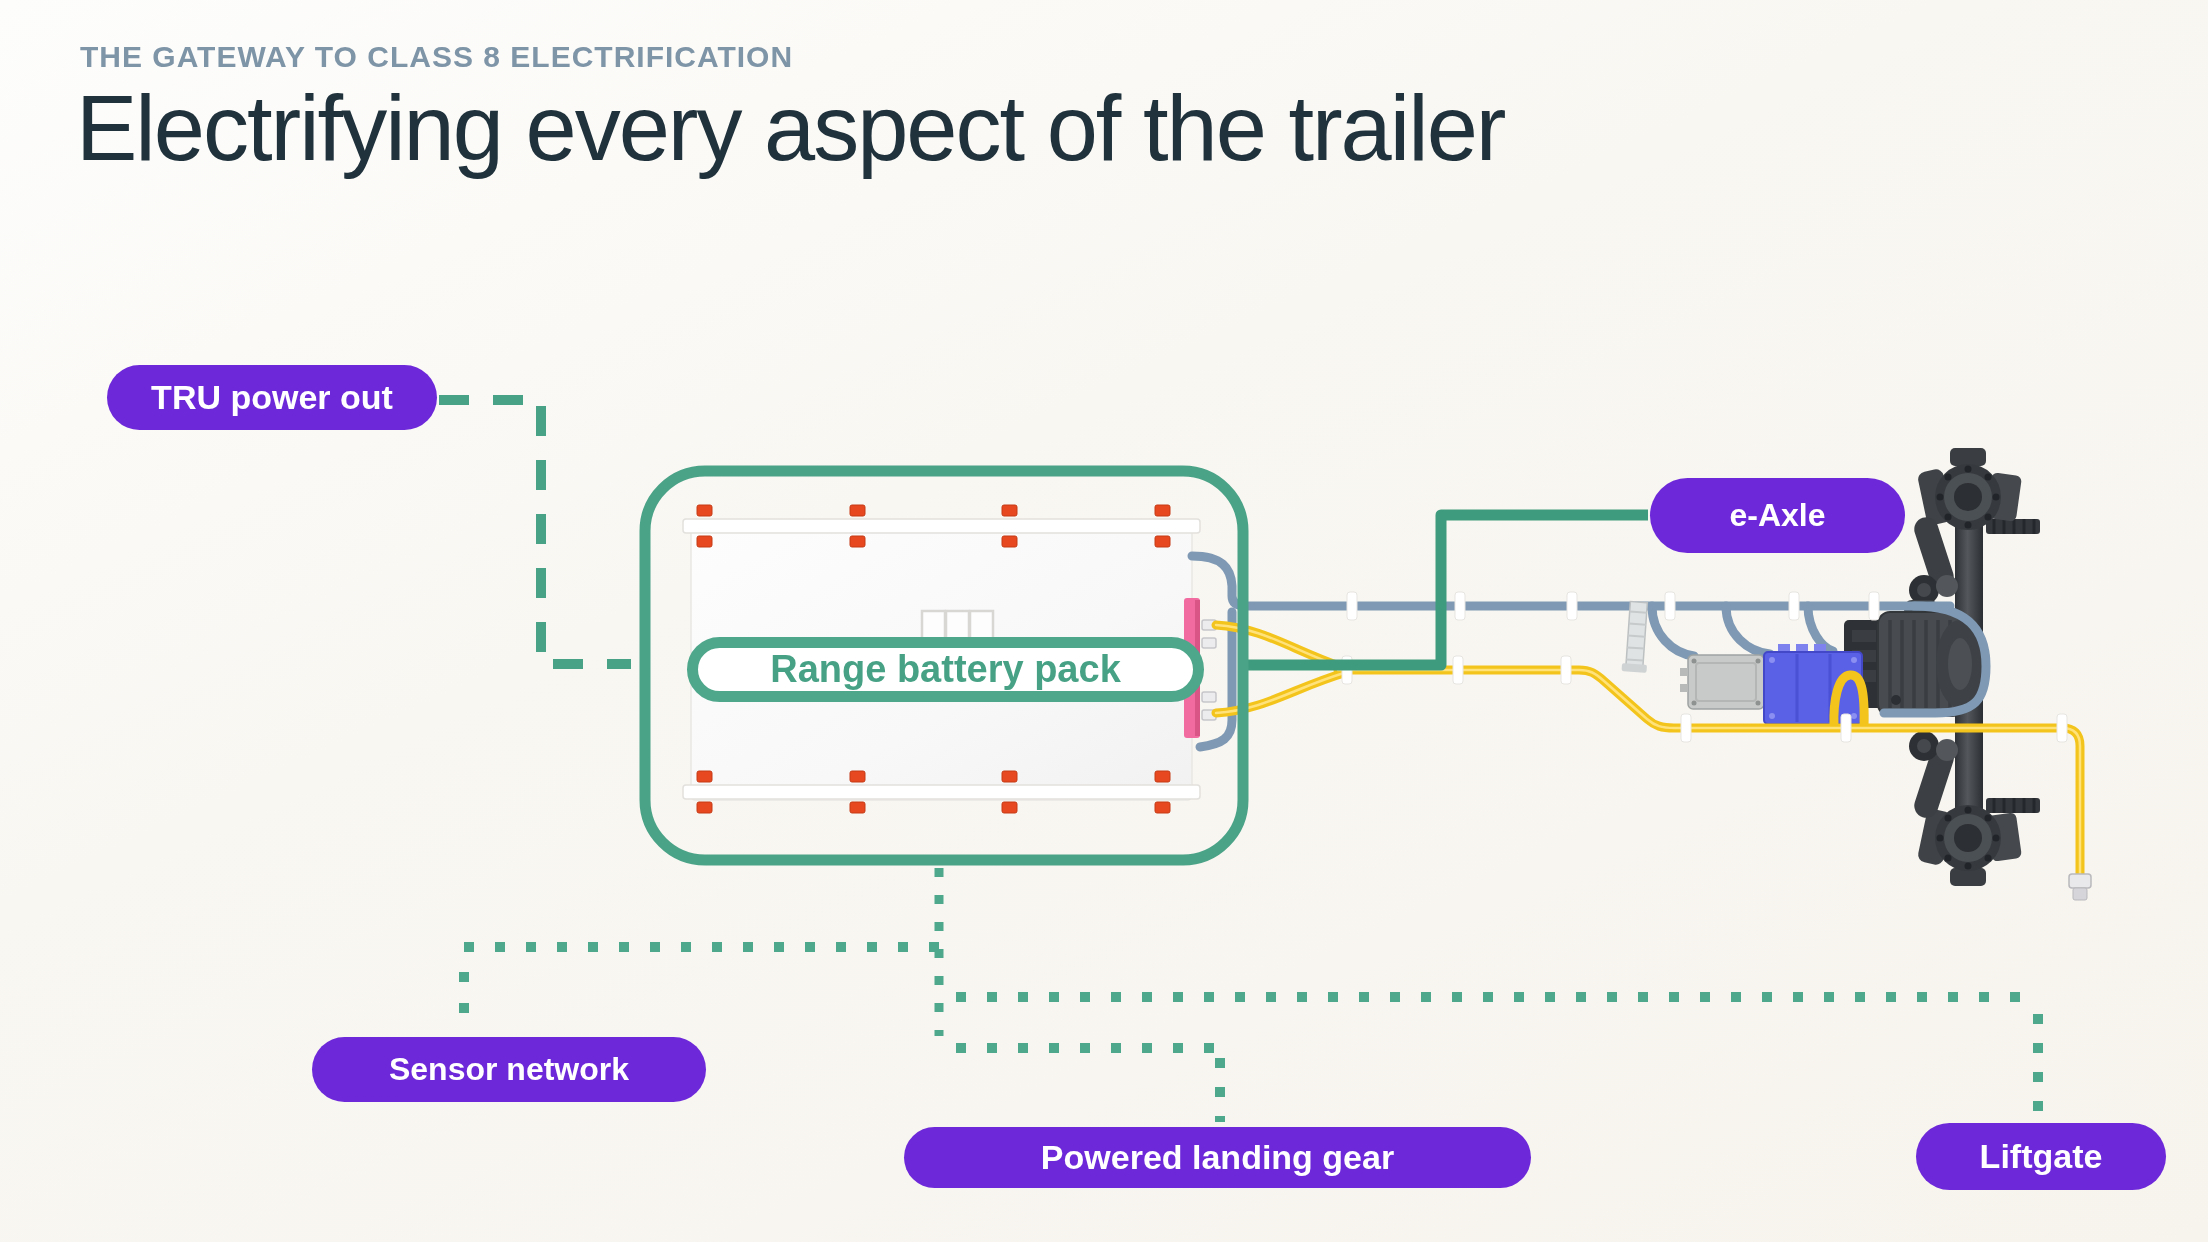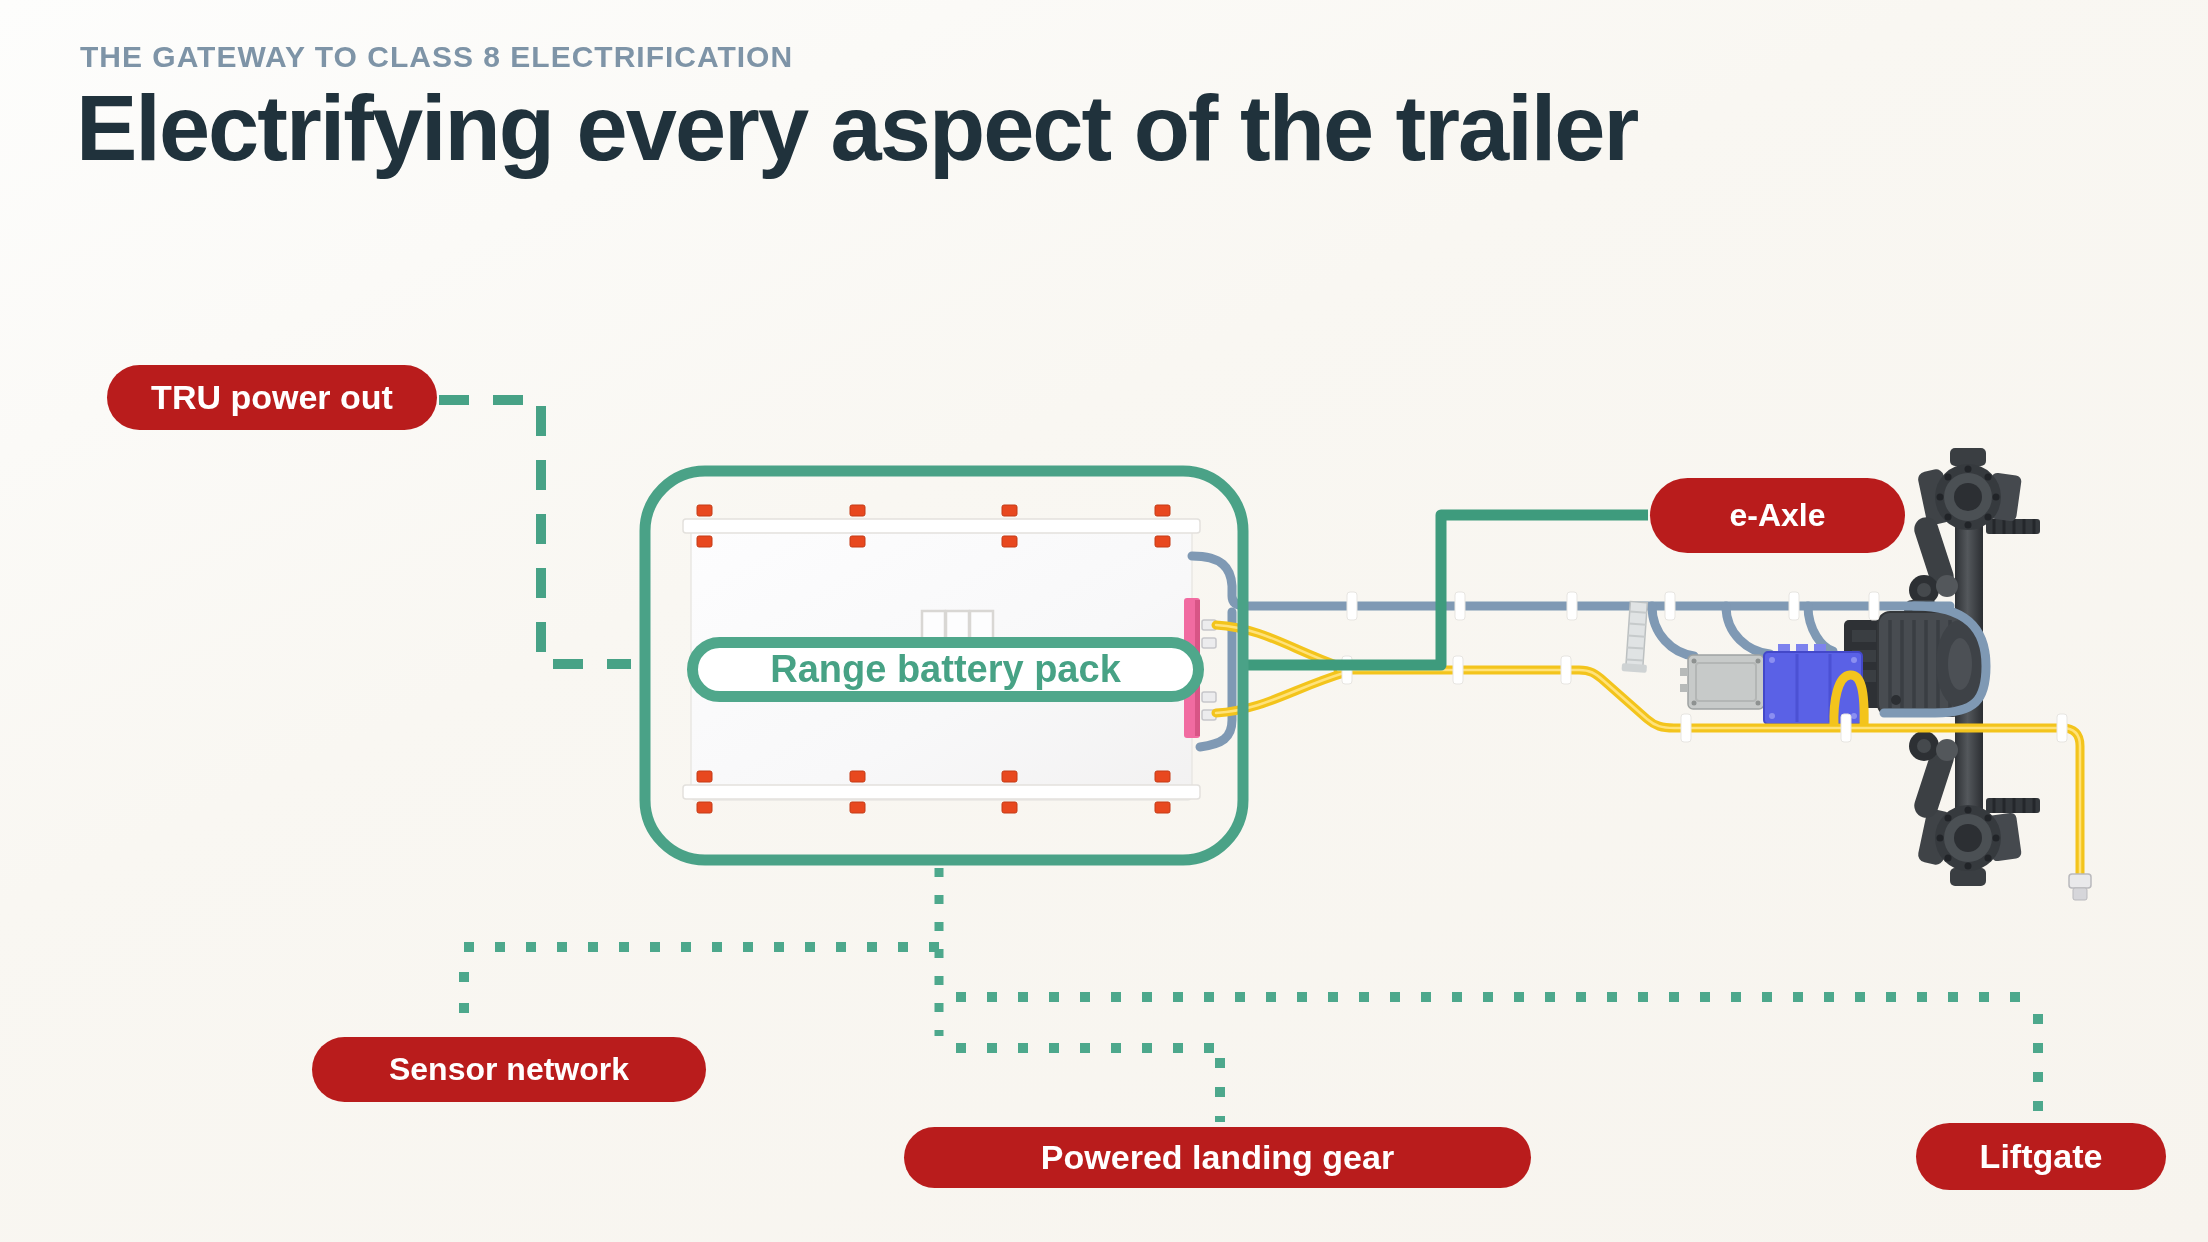--- a/index.html
+++ b/index.html
@@ -9,27 +9,27 @@
     background:linear-gradient(155deg,#fdfdfc 0%,#f9f7f2 40%,#f7f4ee 100%);
   }
   .stage{position:relative;width:2208px;height:1242px;margin-left:34px;}
   .kicker{
     position:absolute;left:46px;top:40px;
     font-size:30px;font-weight:700;letter-spacing:1px;
     color:#7E94A7;
   }
   .title{
     position:absolute;left:42px;top:76px;
-    font-size:92px;font-weight:700;letter-spacing:-2px;
+    font-size:92px;font-weight:400;letter-spacing:-2px;
     color:#20323C;line-height:1.15;
   }
   .diagram-svg{position:absolute;left:0;top:0;}
   .pill{
     position:absolute;display:flex;align-items:center;justify-content:center;
-    background:#b91c1c;color:#ffffff;font-weight:700;font-size:34px;
+    background:#6d28d9;color:#ffffff;font-weight:700;font-size:34px;
     border-radius:999px;box-sizing:border-box;white-space:nowrap;
   }
   .pill-tru{left:73px;top:365px;width:330px;height:65px;}
   .pill-eaxle{left:1616px;top:478px;width:255px;height:75px;font-size:32px;}
   .pill-sensor{left:278px;top:1037px;width:394px;height:65px;font-size:32px;}
   .pill-plg{left:870px;top:1127px;width:627px;height:61px;text-align:right;}
   .pill-liftgate{left:1882px;top:1123px;width:250px;height:67px;}
   .pill-range{
     left:653px;top:637px;width:517px;height:65px;
     background:#ffffff;border:11px solid #4FA78B;color:#47A285;font-size:38px;

